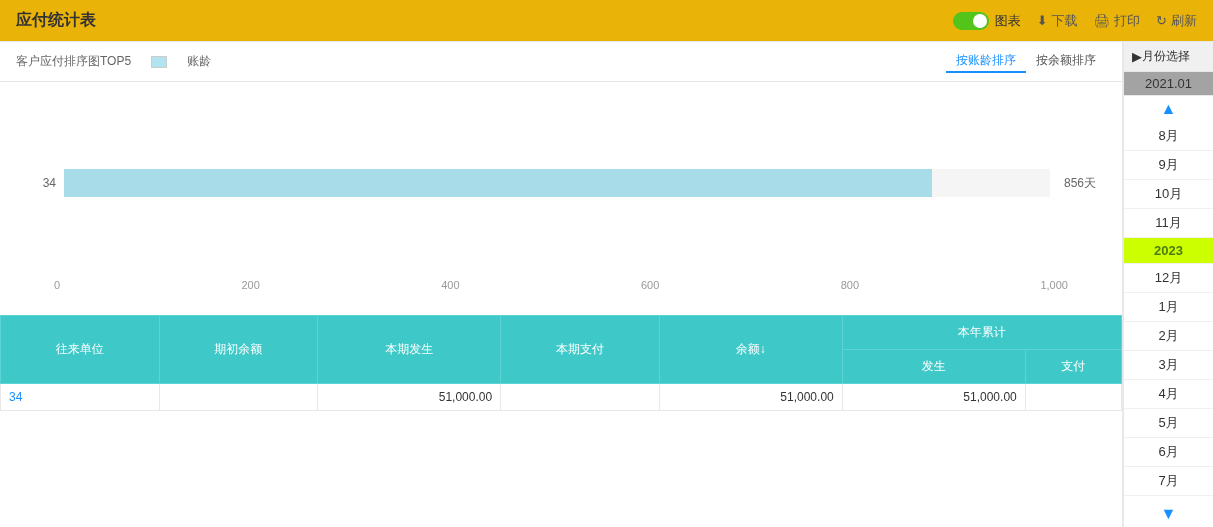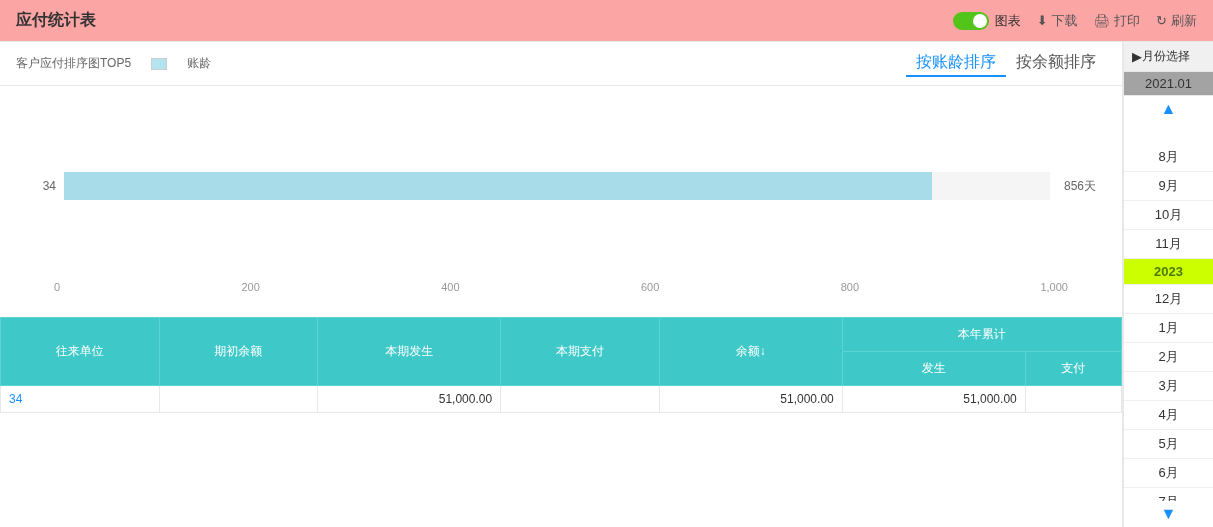--- a/index.html
+++ b/index.html
@@ -1,40 +1,40 @@
 <!DOCTYPE html>
 <html><head>
   <meta charset="utf-8">
   <style>
     * { box-sizing: border-box; margin: 0; padding: 0; }
     body { font-family: 'Microsoft YaHei', Arial, sans-serif; font-size: 13px; background: #f0f2f5; color: #333; }
 
     .main-container { display: flex; flex-direction: column; height: 527px; background: #fff; overflow: hidden; }
 
     
-    .header { display: flex; align-items: center; justify-content: space-between; padding: 8px 16px; border-bottom: 1px solid #e8e8e8; background: #fca5a5; height: 42px; }
+    .header { display: flex; align-items: center; justify-content: space-between; padding: 8px 16px; border-bottom: 1px solid #e8e8e8; background: #eab308; height: 42px; }
     .header-title { font-size: 16px; font-weight: bold; color: #333; }
     .header-actions { display: flex; align-items: flex-start; gap: 16px; }
     .toggle-container { display: flex; align-items: center; gap: 6px; }
     .toggle-switch { width: 36px; height: 18px; background: #52c41a; border-radius: 9px; position: relative; cursor: pointer; }
     .toggle-switch::after { content: ''; position: absolute; width: 14px; height: 14px; background: #fff; border-radius: 50%; top: 2px; right: 2px; }
     .action-btn { display: flex; align-items: center; gap: 4px; color: #555; cursor: pointer; font-size: 13px; }
 
     
     .content-area { display: flex; flex: 1; overflow: hidden; }
 
     
     .chart-section { flex: 1; display: flex; flex-direction: column; overflow: hidden; border-right: 1px solid #e8e8e8; }
 
     
     .chart-header { display: flex; align-items: center; justify-content: space-between; padding: 8px 16px; border-bottom: 1px solid #e8e8e8; }
     .chart-legend { display: flex; align-items: center; gap: 20px; font-size: 12px; color: #666; }
     .legend-box { width: 16px; height: 12px; background: #b2e4f0; border: 1px solid #ccc; }
     .chart-sort-btns { display: flex; gap: 0; }
-    .sort-btn { padding: 2px 10px; font-size: 16px; color: #555; cursor: pointer; border-bottom: 2px solid transparent; }
+    .sort-btn { padding: 2px 10px; font-size: 12px; color: #555; cursor: pointer; border-bottom: 2px solid transparent; }
     .sort-btn.active { border-bottom: 2px solid #1890ff; color: #1890ff; }
 
     
     .chart-wrapper { flex: 1; padding: 10px 16px 10px 16px; position: relative; overflow: hidden; }
     .chart-area { width: 100%; height: 100%; position: relative; }
 
     
     .bar-chart { display: flex; flex-direction: column; height: calc(100% - 30px); justify-content: center; padding: 0 10px; }
     .bar-row { display: flex; align-items: center; gap: 8px; margin: 4px 0; }
     .bar-label { width: 30px; text-align: right; font-size: 12px; color: #666; }
@@ -50,21 +50,21 @@
     .data-table td { padding: 6px 8px; text-align: right; border: 1px solid #e8e8e8; font-size: 12px; }
     .data-table td:first-child { text-align: left; }
     .data-table tr:nth-child(even) { background: #f9f9f9; }
     .data-table a { color: #1890ff; text-decoration: none; }
 
     
     .sidebar { width: 90px; background: #fff; border-left: 1px solid #e8e8e8; display: flex; flex-direction: column; overflow: hidden; font-size: 13px; }
     .sidebar-header { display: flex; align-items: center; padding: 6px 8px; background: #f0f0f0; border-bottom: 1px solid #e8e8e8; cursor: pointer; }
     .sidebar-title { font-size: 12px; color: #333; white-space: nowrap; }
     .sidebar-date { padding: 4px 8px; font-size: 13px; color: #333; border-bottom: 1px solid #e8e8e8; background: #a3a3a3; text-align: center; }
-    .sidebar-list { flex: 1; overflow-y: auto; margin-top: 21px; }
+    .sidebar-list { flex: 1; overflow-y: auto; }
     .sidebar-item { padding: 5px 8px; cursor: pointer; color: #333; font-size: 13px; text-align: center; border-bottom: 1px solid #f0f0f0; }
     .sidebar-item.year-marker { background: #ccff00; color: #4d7c0f; font-weight: bold; font-size: 13px; }
     .sidebar-nav-btn { text-align: center; padding: 4px; cursor: pointer; color: #1890ff; font-size: 16px; }
   </style>
 </head>
 <body>
 
 <div class="main-container">
 
   <div class="header">

